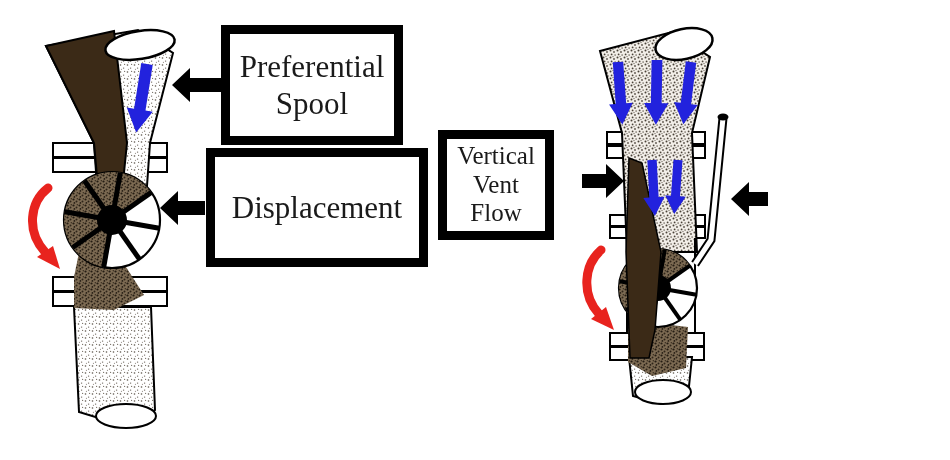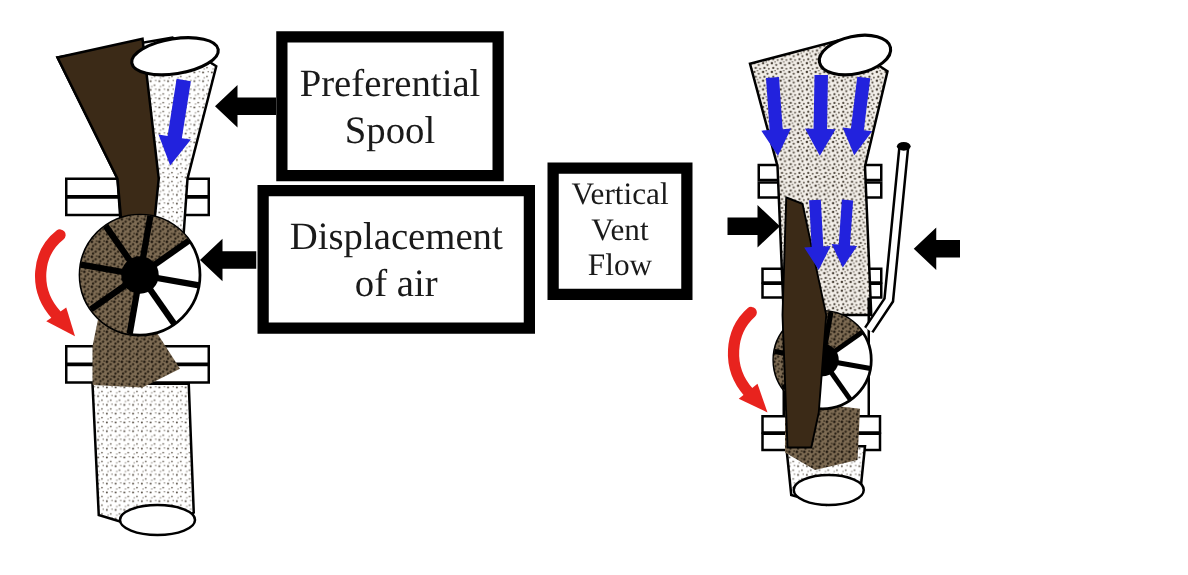--- a/index.html
+++ b/index.html
@@ -194,21 +194,20 @@
     </g>
   </svg>
 
   <div class="label-box fs-lg" id="box-pref">
     <span>Preferential</span>
     <span>Spool</span>
   </div>
 
   <div class="label-box fs-lg" id="box-disp">
     <span>Displacement</span>
-    <span>of air</span>
   </div>
 
   <div class="label-box fs-md" id="box-spool">
     <span>Vertical</span>
     <span>Vent</span>
     <span>Flow</span>
   </div>
 
 
 </div>

